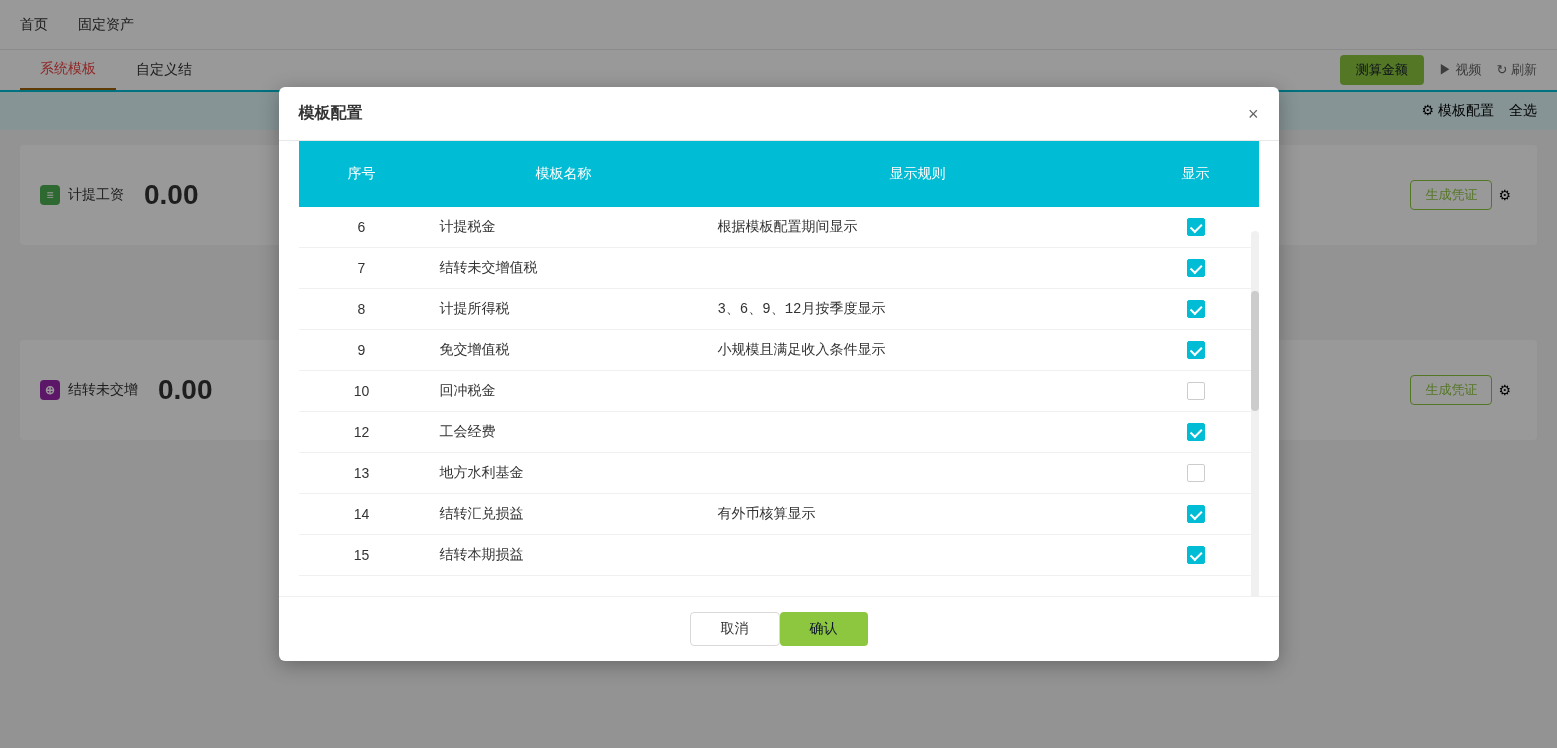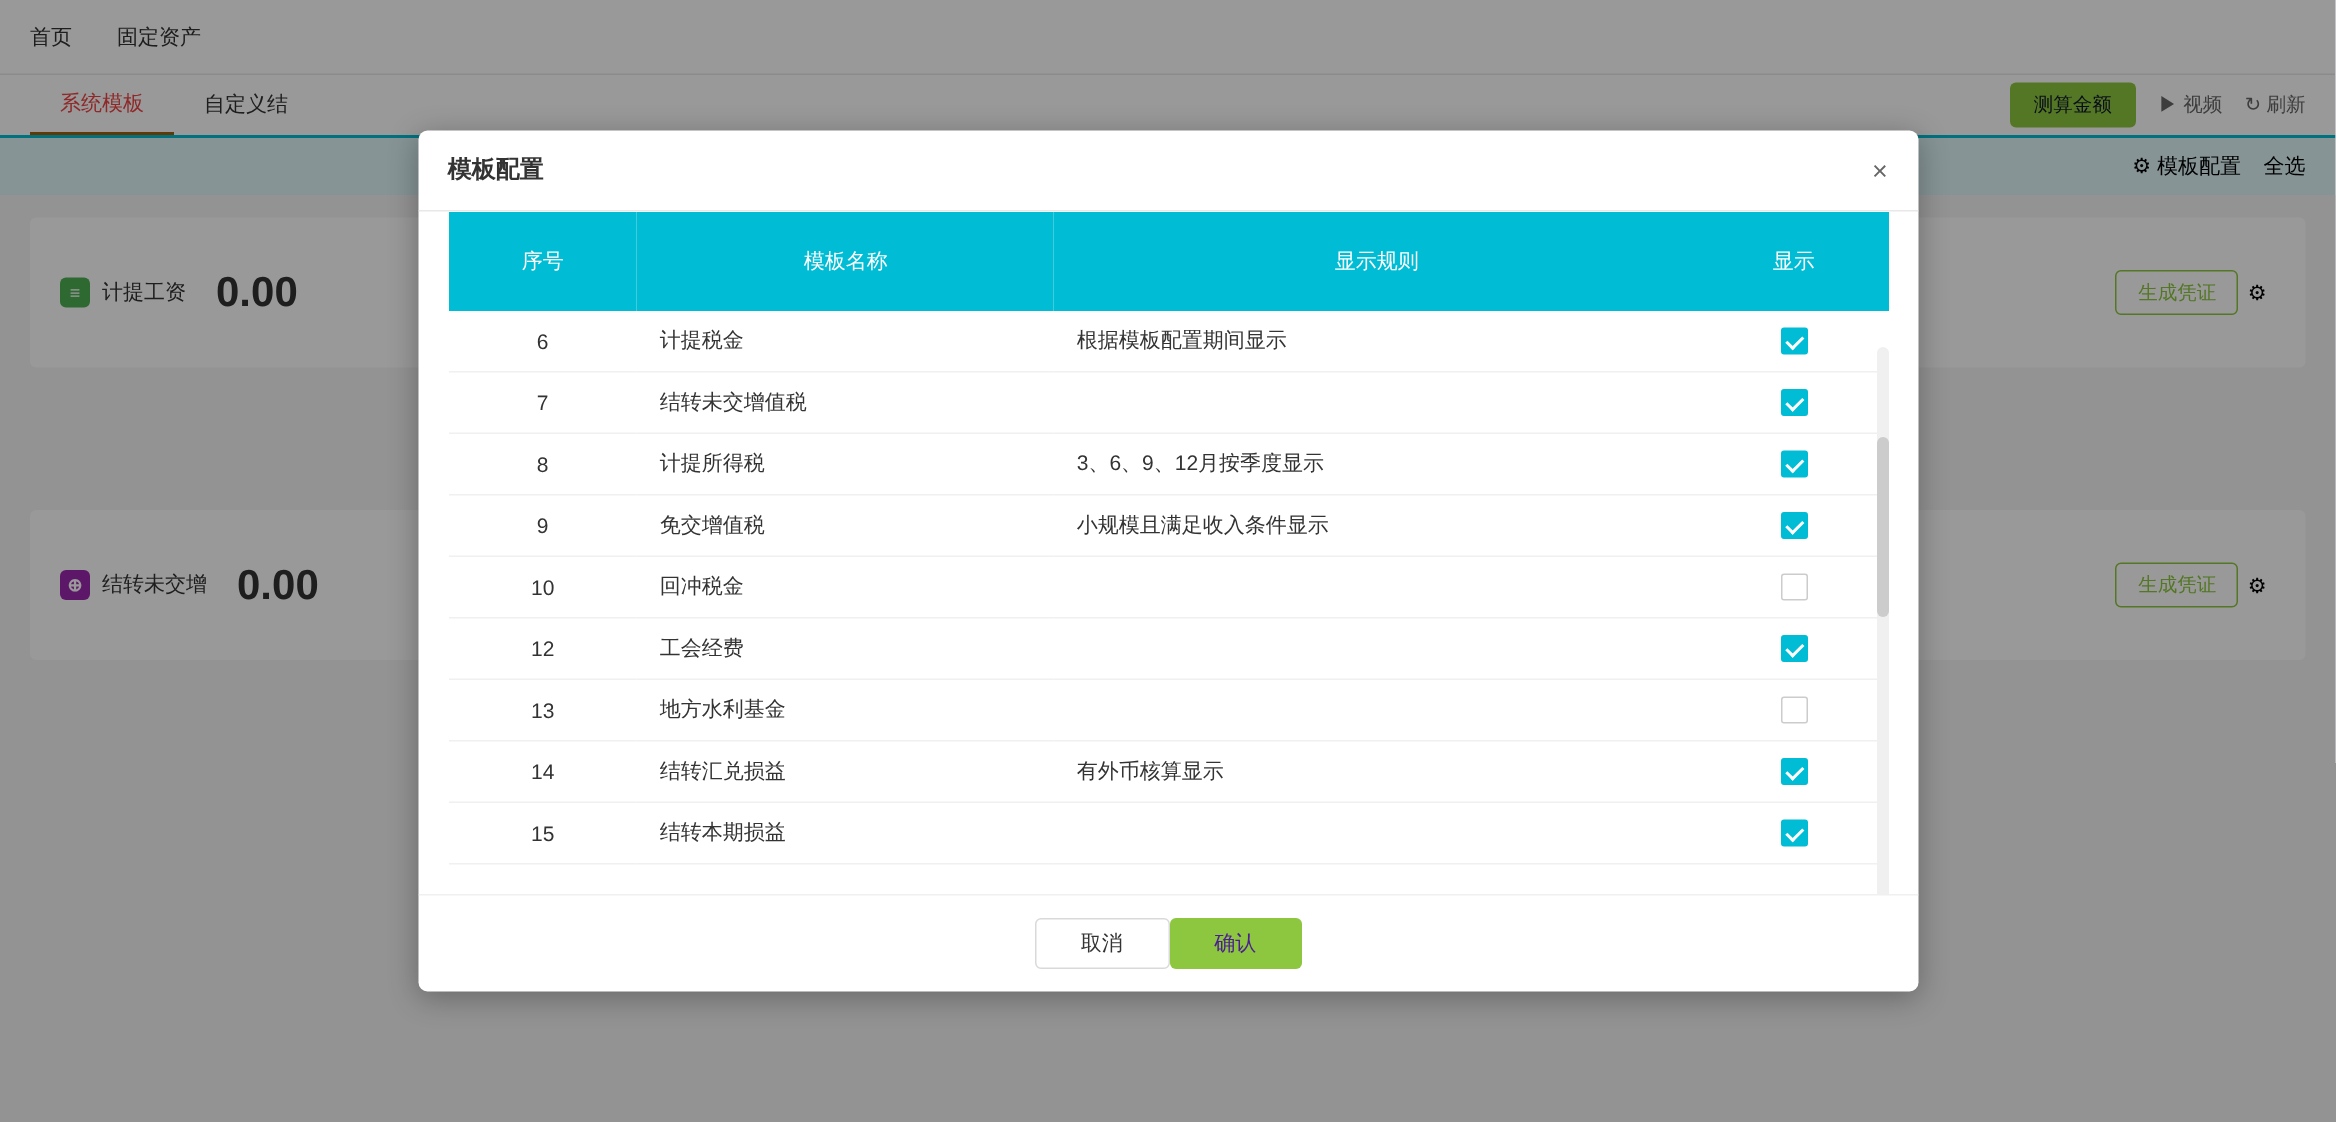--- a/index.html
+++ b/index.html
@@ -210,20 +210,21 @@
       border-bottom: 1px solid #f0f0f0;
     }
     .config-table tbody td {
       padding: 11px 15px;
       text-align: center;
       color: #333;
       font-size: 14px;
     }
     .config-table tbody td.rule-col {
       text-align: left;
+      font-family: Liberation Mono, monospace;
     }
 
     
     .cb-wrapper {
       display: flex;
       align-items: center;
       justify-content: center;
     }
     .cb-checked {
       width: 18px;
@@ -287,21 +288,21 @@
       background: #fff;
       color: #333;
       padding: 7px 30px;
       border-radius: 4px;
       cursor: pointer;
       font-size: 14px;
     }
     .btn-confirm {
       border: none;
       background: #8dc63f;
-      color: #4c1d95;
+      color: #0f172a;
       padding: 7px 30px;
       border-radius: 4px;
       cursor: pointer;
       font-size: 14px;
     }
   </style>
 </head>
 <body>
 
 <div class="bg-page">

